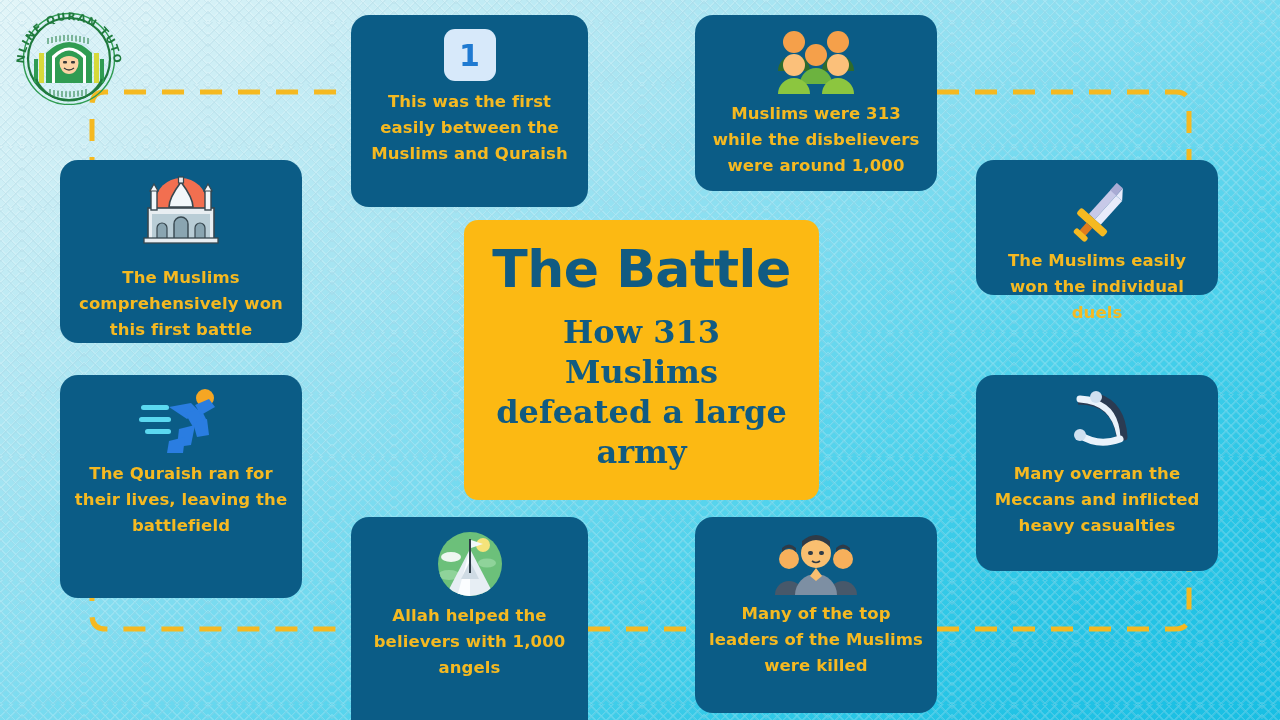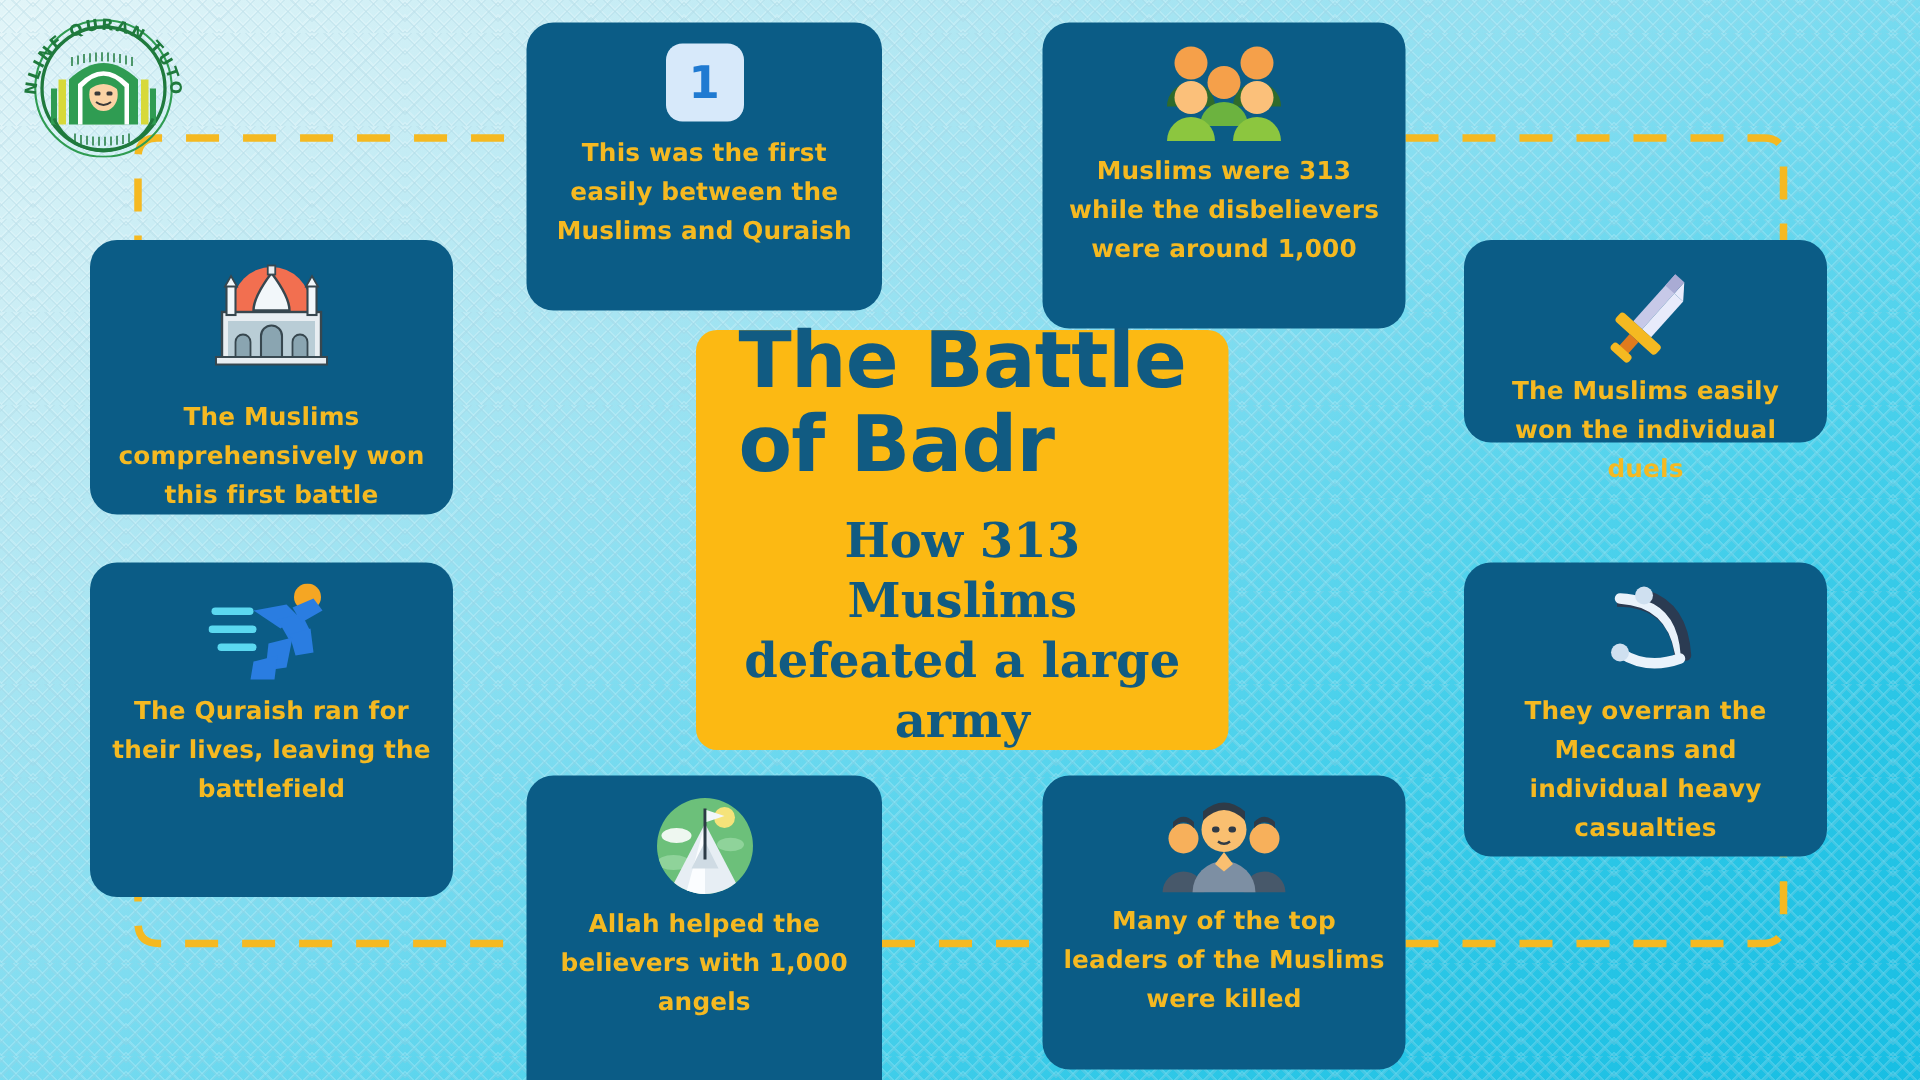--- a/index.html
+++ b/index.html
@@ -93,21 +93,21 @@
     display: flex; align-items: center; justify-content: center;
     color: #1f7ad1;
     font-size: 30px;
     font-weight: bold;
     font-family: "DejaVu Sans", sans-serif;
     margin-bottom: 8px;
   }
 
   
   #card-first        { left: 351px; top: 15px;  width: 237px; height: 192px; }
-  #card-numbers      { left: 695px; top: 15px;  width: 242px; height: 204px; }
+  #card-numbers      { left: 695px; top: 15px;  width: 242px; height: 176px; }
   #card-won          { left: 60px;  top: 160px; width: 242px; height: 183px; gap: 15px; }
   #card-ran          { left: 60px;  top: 375px; width: 242px; height: 223px; }
   #card-duels        { left: 976px; top: 160px; width: 242px; height: 135px; }
   #card-overran      { left: 976px; top: 375px; width: 242px; height: 196px; }
   #card-angels       { left: 351px; top: 517px; width: 237px; height: 239px; }
   #card-leaders      { left: 695px; top: 517px; width: 242px; height: 196px; }
 
   
   #center-card {
     position: absolute;
@@ -289,21 +289,21 @@
     <div class="icon-wrap">
       <svg width="78" height="66" viewBox="0 0 78 66">
         <path d="M20 14 Q58 14 60 52" fill="none" stroke="#2b3b52" stroke-width="3"></path>
         <path d="M22 10 Q56 12 62 46" fill="none" stroke="#e9f2fb" stroke-width="7" stroke-linecap="round"></path>
         <path d="M40 8 Q64 16 66 48" fill="none" stroke="#2b3b52" stroke-width="7" stroke-linecap="round"></path>
         <path d="M22 46 Q40 58 62 50" fill="none" stroke="#e9f2fb" stroke-width="7" stroke-linecap="round"></path>
         <circle cx="22" cy="46" r="6" fill="#cfe0f0"></circle>
         <circle cx="38" cy="8" r="6" fill="#cfe0f0"></circle>
       </svg>
     </div>
-    <div class="card-text">They overran the Meccans and individual heavy casualties</div>
+    <div class="card-text">Many overran the Meccans and inflicted heavy casualties</div>
   </div>
 
   <div class="card" id="card-angels">
     <div class="icon-wrap">
       <svg width="66" height="66" viewBox="0 0 66 66">
         <defs>
           <clipPath id="cc">
               <circle cx="33" cy="33" r="32"></circle>
             </clipPath>
         </defs>
@@ -344,18 +344,17 @@
         <path d="M23 64 a21 21 0 0 1 42 0 z" fill="#7d8fa3"></path>
         <path d="M44 37 l-6 8 l6 5 l6 -5 z" fill="#f9bf70"></path>
       </svg>
     </div>
     <div class="card-text">Many of the top leaders of the Muslims were killed</div>
   </div>
 
   <div id="center-card">
     <div id="center-title">
       <span>The Battle</span><br>
-      <span>of Badr</span>
     </div>
     <div id="center-sub">How 313 Muslims defeated a large army</div>
   </div>
 
 </div>
 
 </body></html>

